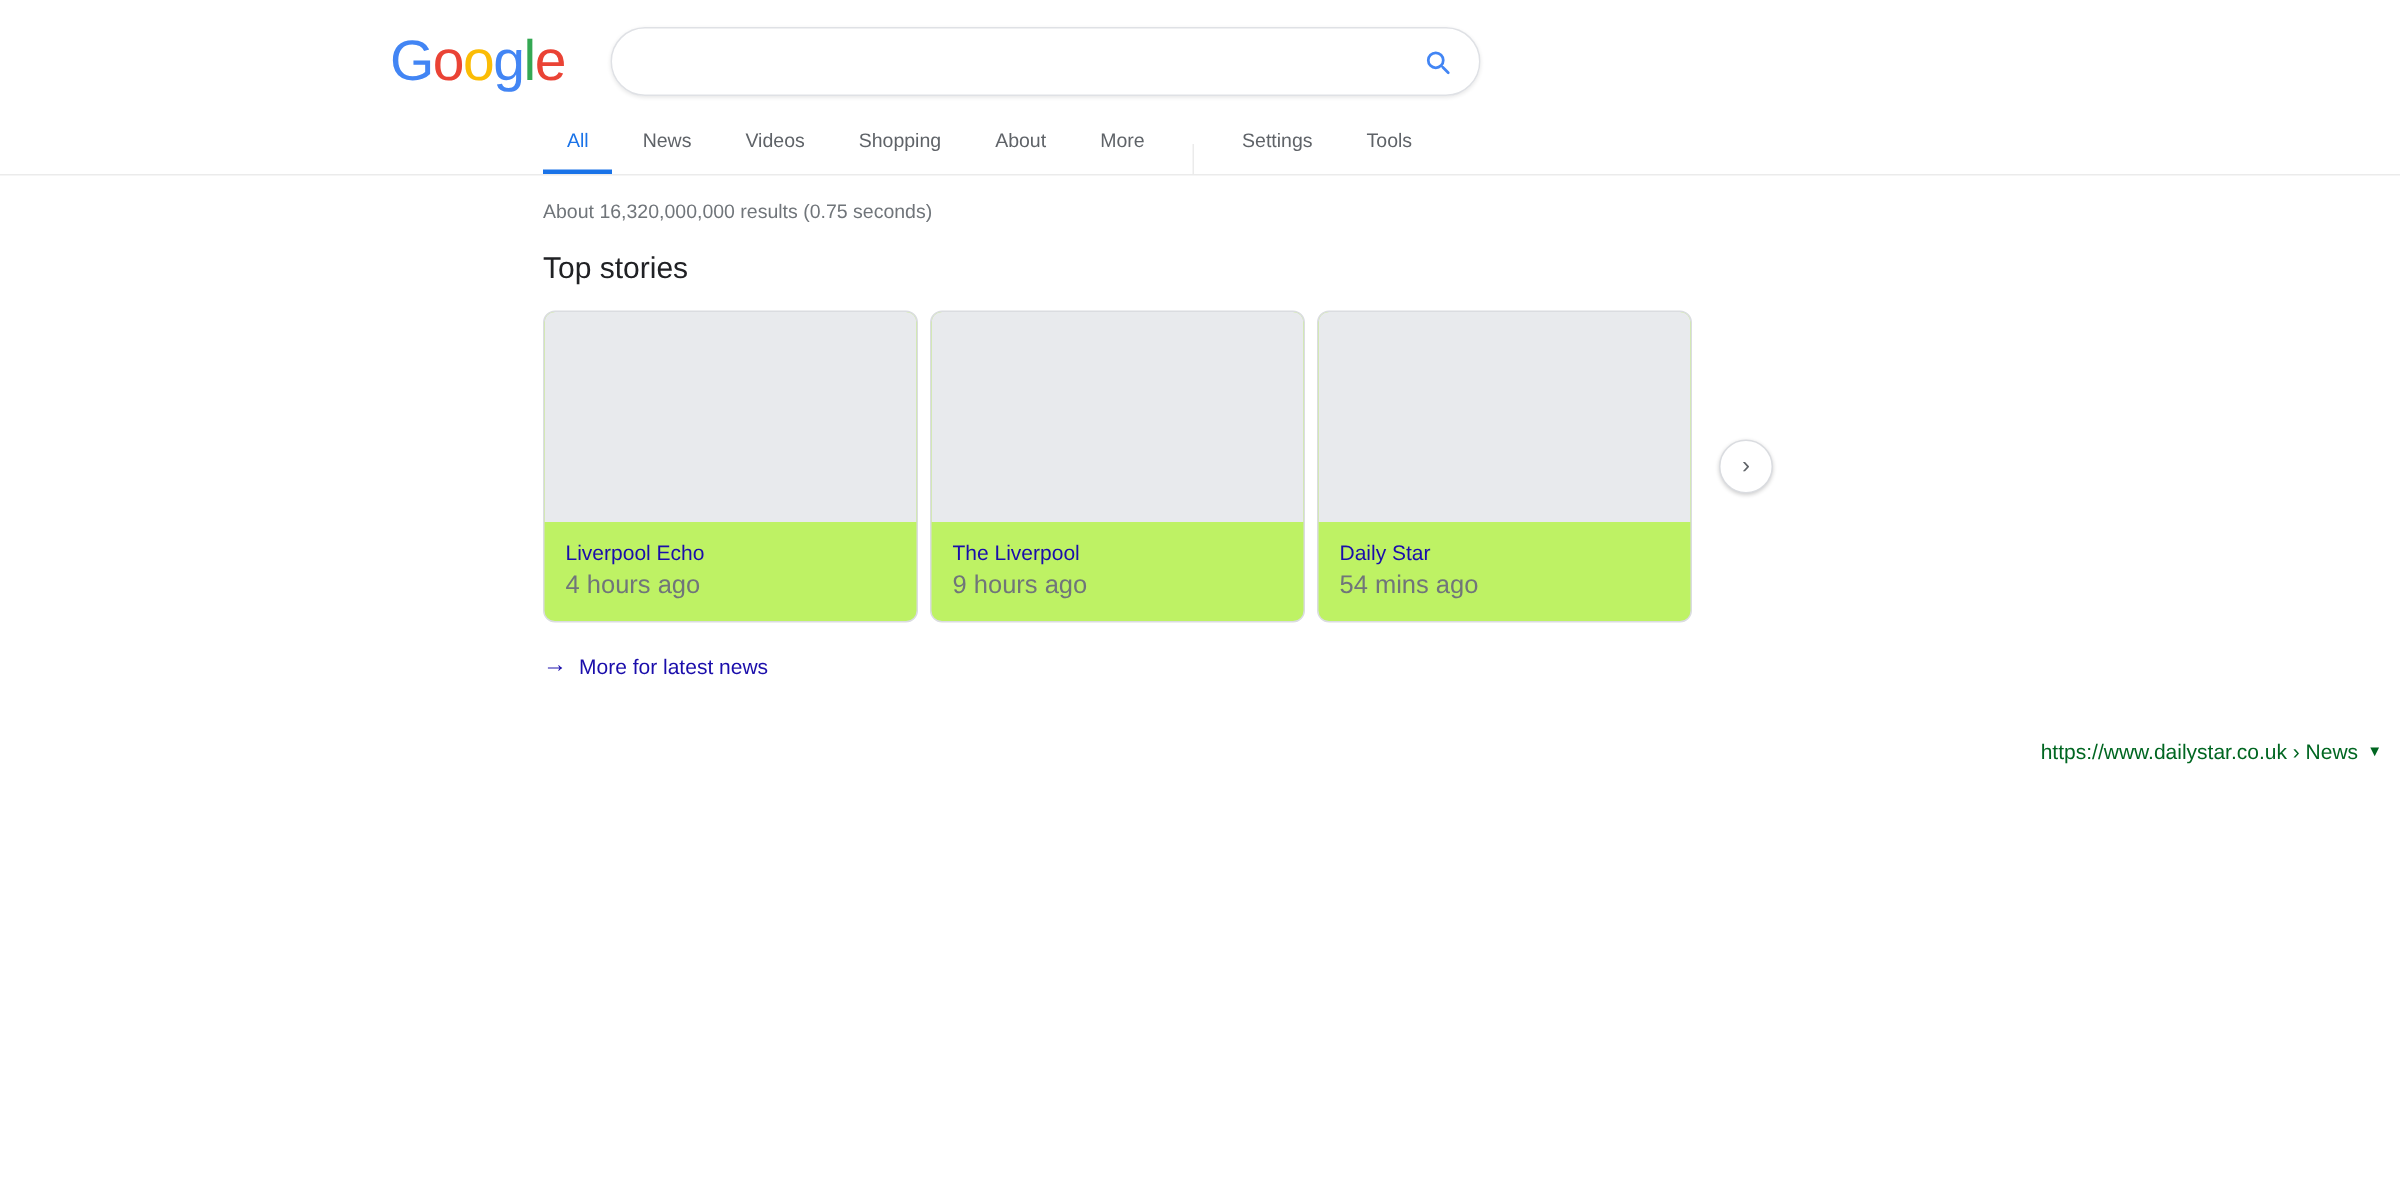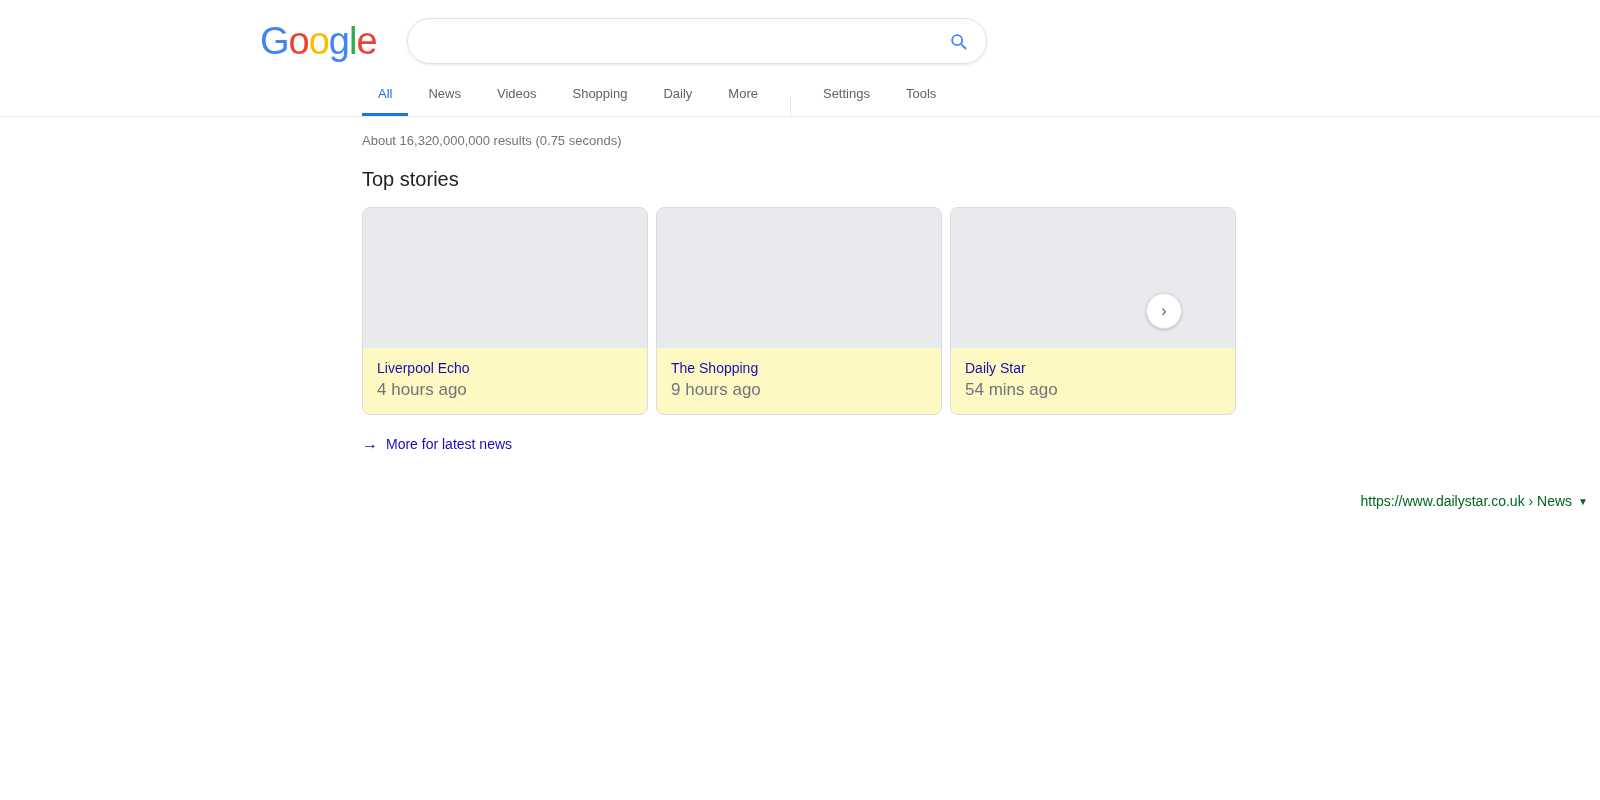--- a/index.html
+++ b/index.html
@@ -109,26 +109,26 @@
     }
 
     .stories-container {
       display: flex;
       gap: 8px;
       position: relative;
       width: 800px;
     }
 
     .story-card {
-      width: 286px;
+      width: 250px;
       border: 1px solid #dadce0;
       border-radius: 8px;
       overflow: hidden;
       cursor: pointer;
-      background: #fef9c3;
+      background: #bef264;
       flex-shrink: 0;
     }
 
     .story-image {
       width: 100%;
       height: 140px;
       background: #e8eaed;
     }
 
     .story-content {
@@ -218,21 +218,21 @@
       </svg>
     </button>
   </div>
 </div>
 
 <nav class="nav-tabs">
   <a class="nav-tab active">All</a>
   <a class="nav-tab">News</a>
   <a class="nav-tab">Videos</a>
   <a class="nav-tab">Shopping</a>
-  <a class="nav-tab">Daily</a>
+  <a class="nav-tab">About</a>
   <a class="nav-tab">More</a>
   <div class="nav-divider"></div>
   <a class="nav-tab">Settings</a>
   <a class="nav-tab">Tools</a>
 </nav>
 
 <main class="main">
   <p class="results-count">About 16,320,000,000 results (0.75 seconds)</p>
 
   <h2 class="top-stories-title">Top stories</h2>
@@ -243,21 +243,21 @@
       <div class="story-image"></div>
       <div class="story-content">
         <div class="story-source">Liverpool Echo</div>
         <div class="story-time">4 hours ago</div>
       </div>
     </div>
 
     <div class="story-card">
       <div class="story-image"></div>
       <div class="story-content">
-        <div class="story-source">The Shopping</div>
+        <div class="story-source">The Liverpool</div>
         <div class="story-time">9 hours ago</div>
       </div>
     </div>
 
     <div class="story-card">
       <div class="story-image"></div>
       <div class="story-content">
         <div class="story-source">Daily Star</div>
         <div class="story-time">54 mins ago</div>
       </div>

